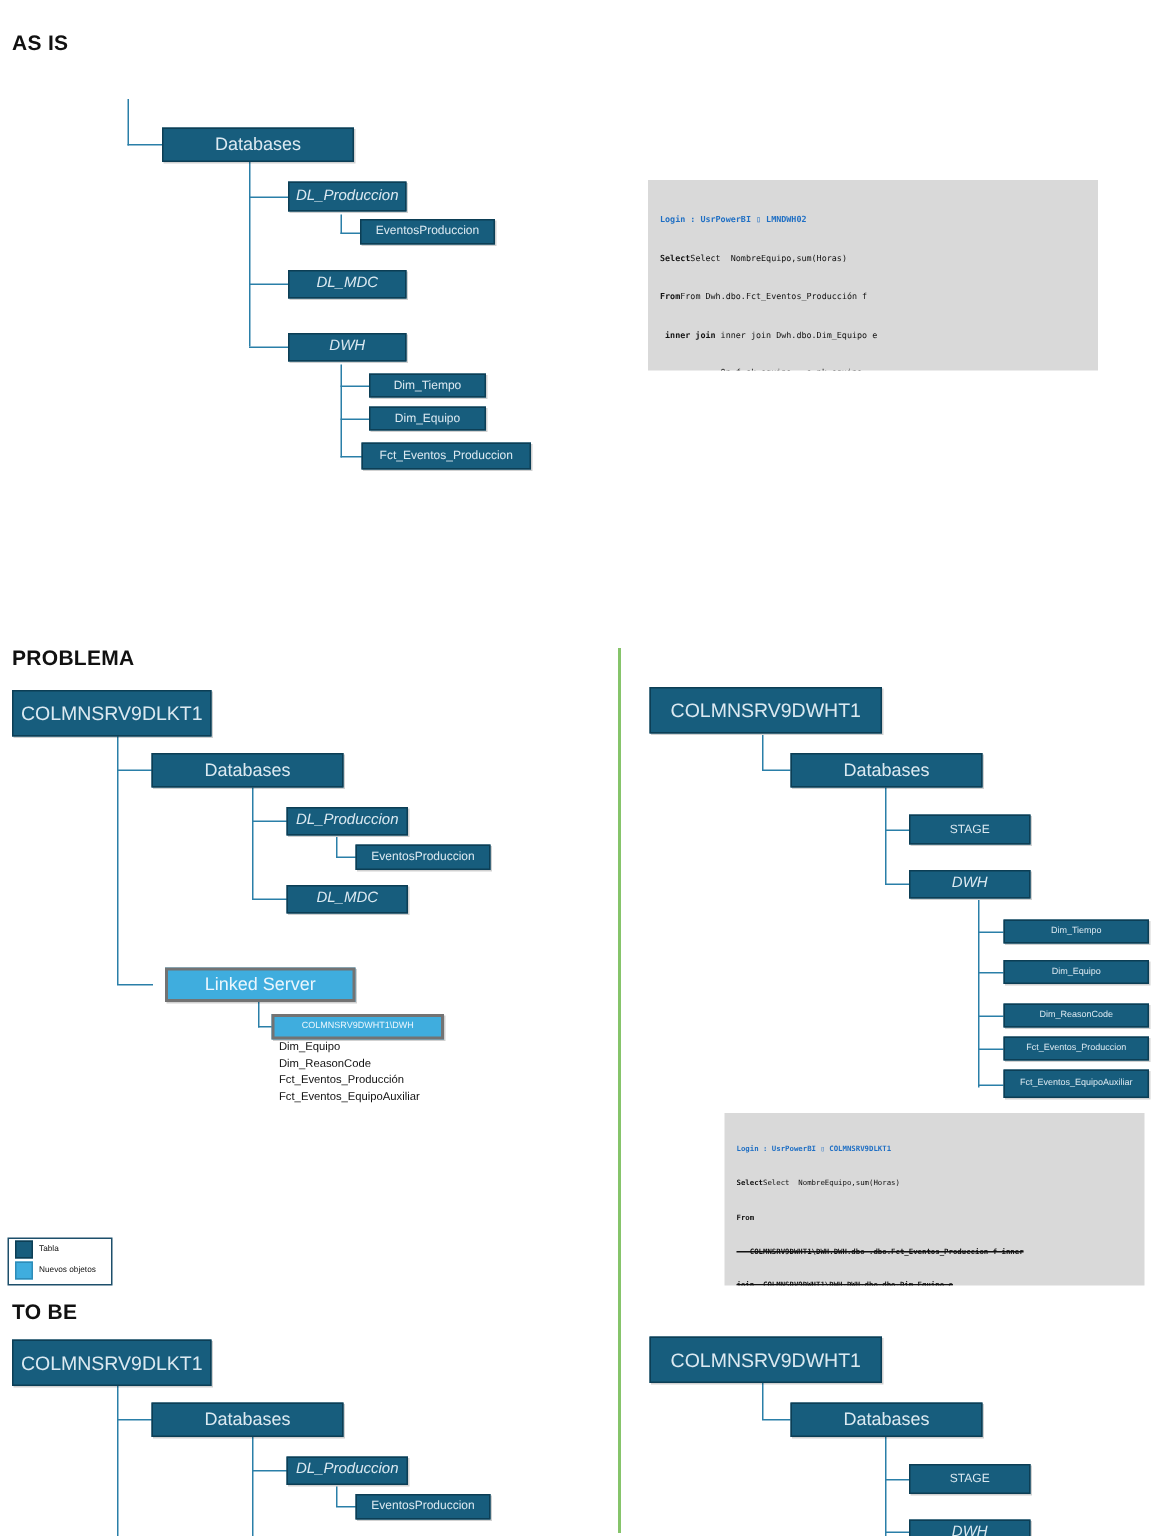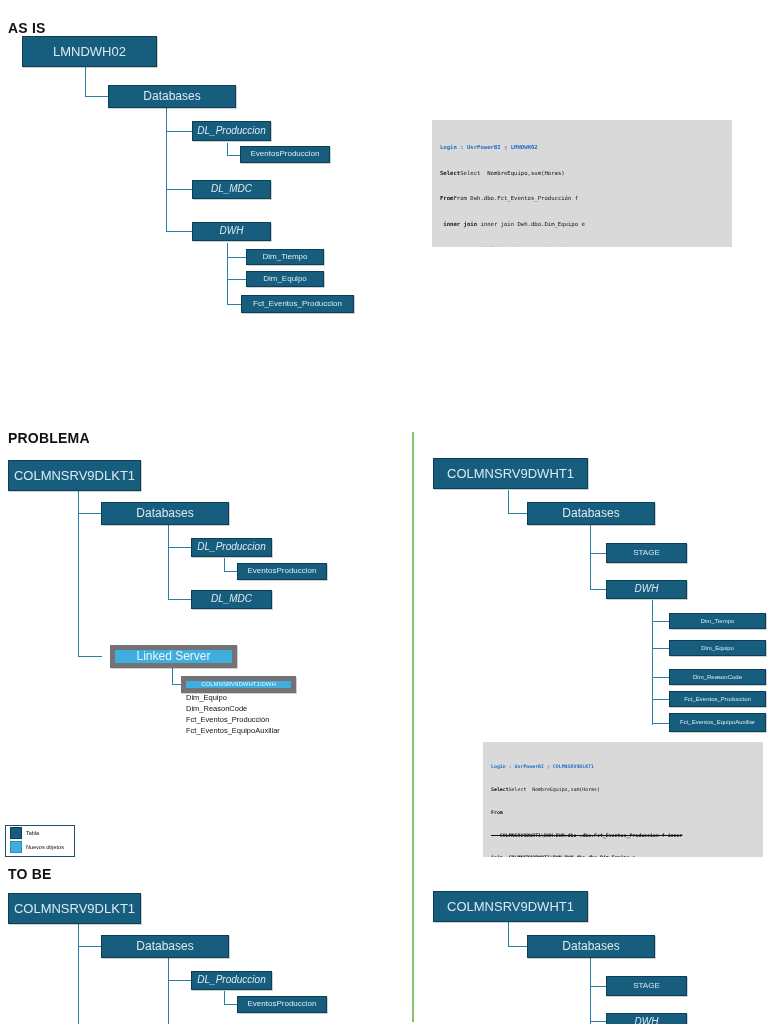--- a/index.html
+++ b/index.html
@@ -32,21 +32,21 @@
     display:flex;
     align-items:center;
     justify-content:center;
     text-align:center;
     line-height:1.05;
     overflow:hidden;
     box-shadow:1px 1px 0 rgba(0,0,0,.18);
   }
   .node.light{
     background:#3fadde;
-    border:5px solid #737373;
+    border:2px solid #737373;
     color:#eaf6fd;
   }
   .n-xl{font-size:13px;}
   .n-lg{font-size:12px;}
   .n-md{font-size:10px;font-style:italic;}
   .n-sm{font-size:8px;}
   .n-xs{font-size:6px;}
 
   
   .ln{position:absolute;background:#2a7fa8;}
@@ -121,21 +121,20 @@
   <div class="ln lnh" style="left:166px;top:131px;width:27px;"></div>
   <div class="ln lnh" style="left:166px;top:189px;width:27px;"></div>
   <div class="ln lnh" style="left:166px;top:231px;width:27px;"></div>
   <div class="ln lnv" style="left:227px;top:143px;height:13px;"></div>
   <div class="ln lnh" style="left:227px;top:155px;width:14px;"></div>
   <div class="ln lnv" style="left:227px;top:243px;height:62px;"></div>
   <div class="ln lnh" style="left:227px;top:257px;width:20px;"></div>
   <div class="ln lnh" style="left:227px;top:279px;width:20px;"></div>
   <div class="ln lnh" style="left:227px;top:304px;width:20px;"></div>
 
-  <div class="node n-xl" style="left:22px;top:36px;width:135px;height:31px;">LMNDWH02</div>
 
   <div class="node n-lg" style="left:108px;top:85px;width:128px;height:23px;">Databases</div>
 
   <div class="node n-md" style="left:192px;top:121px;width:79px;height:20px;">DL_Produccion</div>
 
   <div class="node n-sm" style="left:240px;top:146px;width:90px;height:17px;">EventosProduccion</div>
 
   <div class="node n-md" style="left:192px;top:180px;width:79px;height:19px;">DL_MDC</div>
 
   <div class="node n-md" style="left:192px;top:222px;width:79px;height:19px;">DWH</div>

